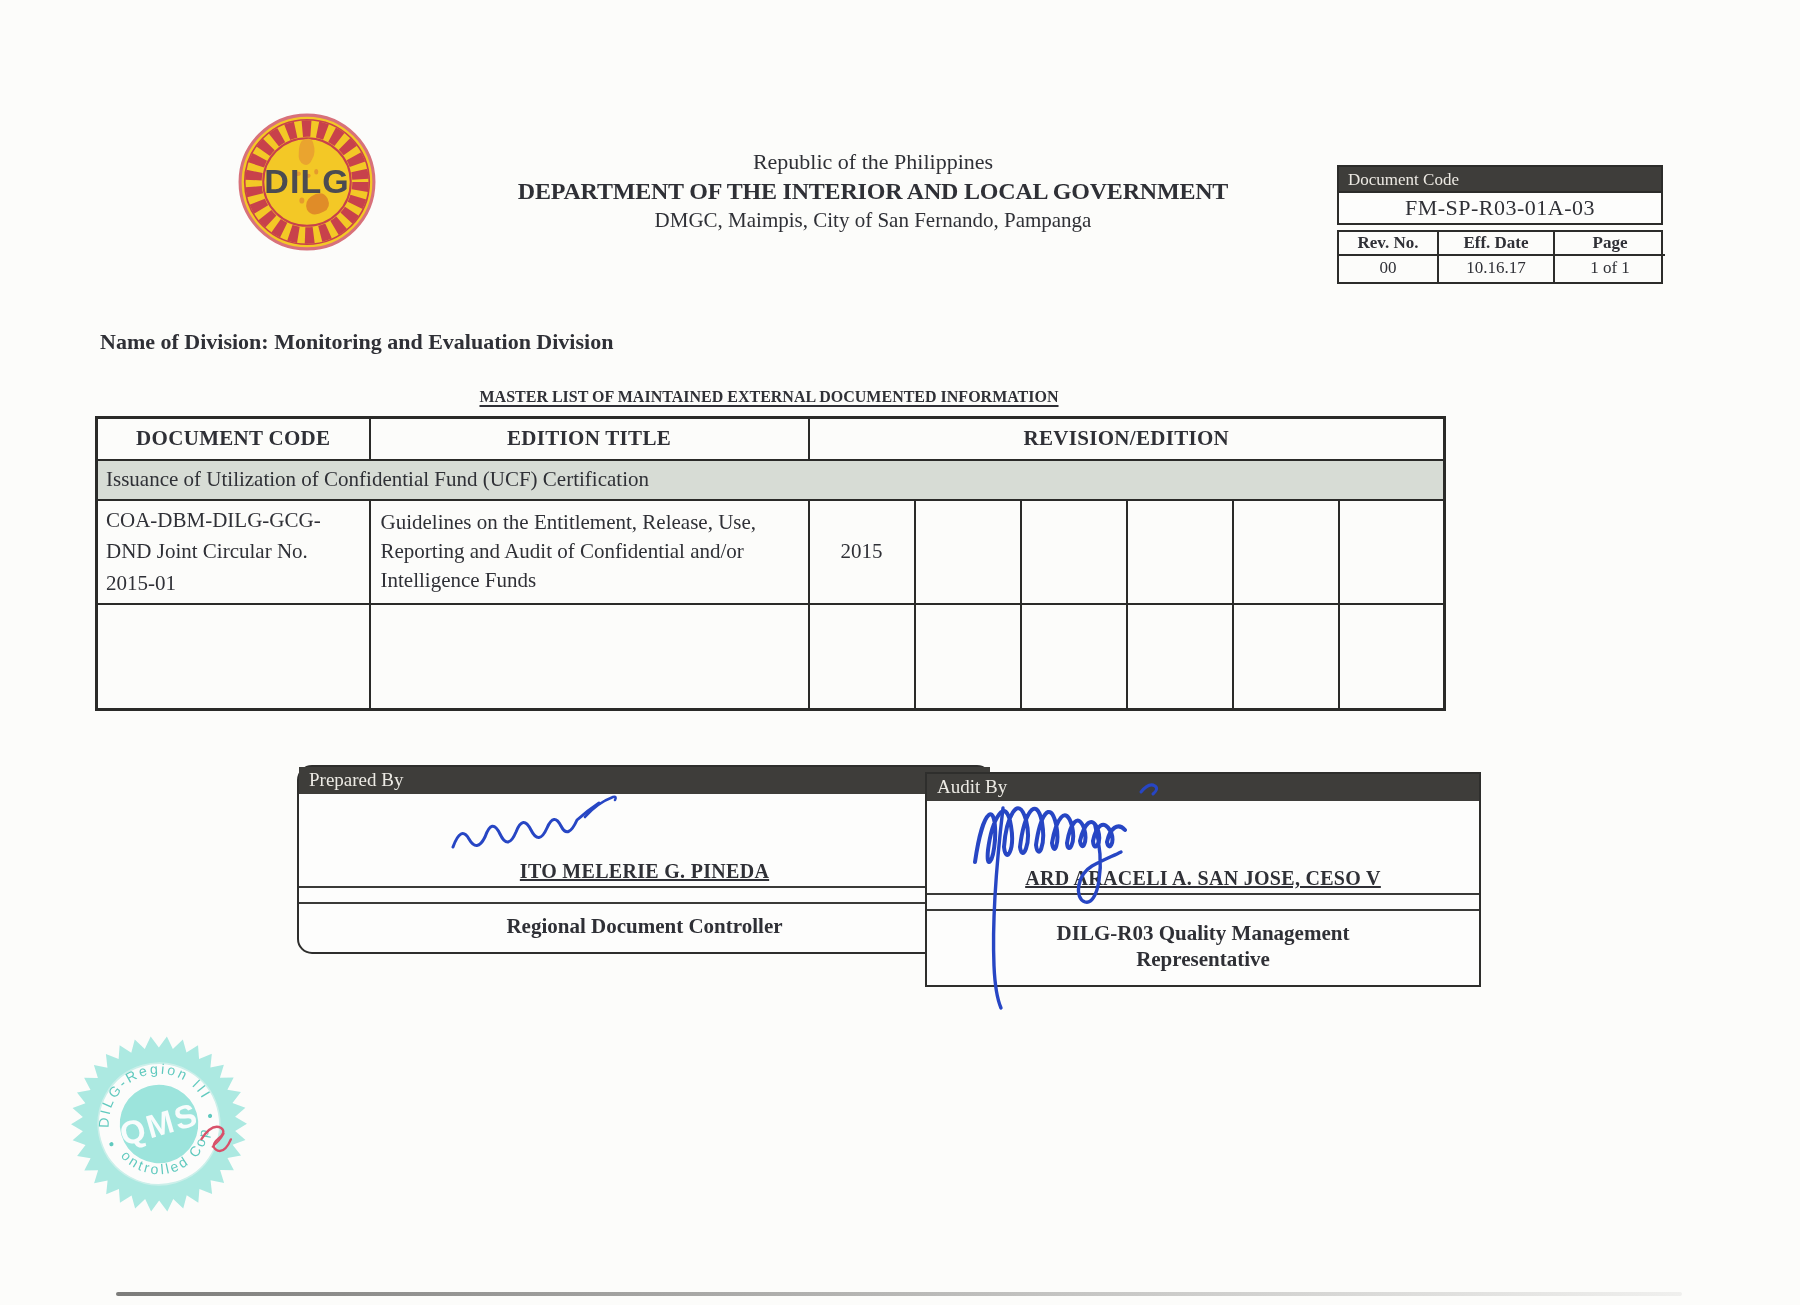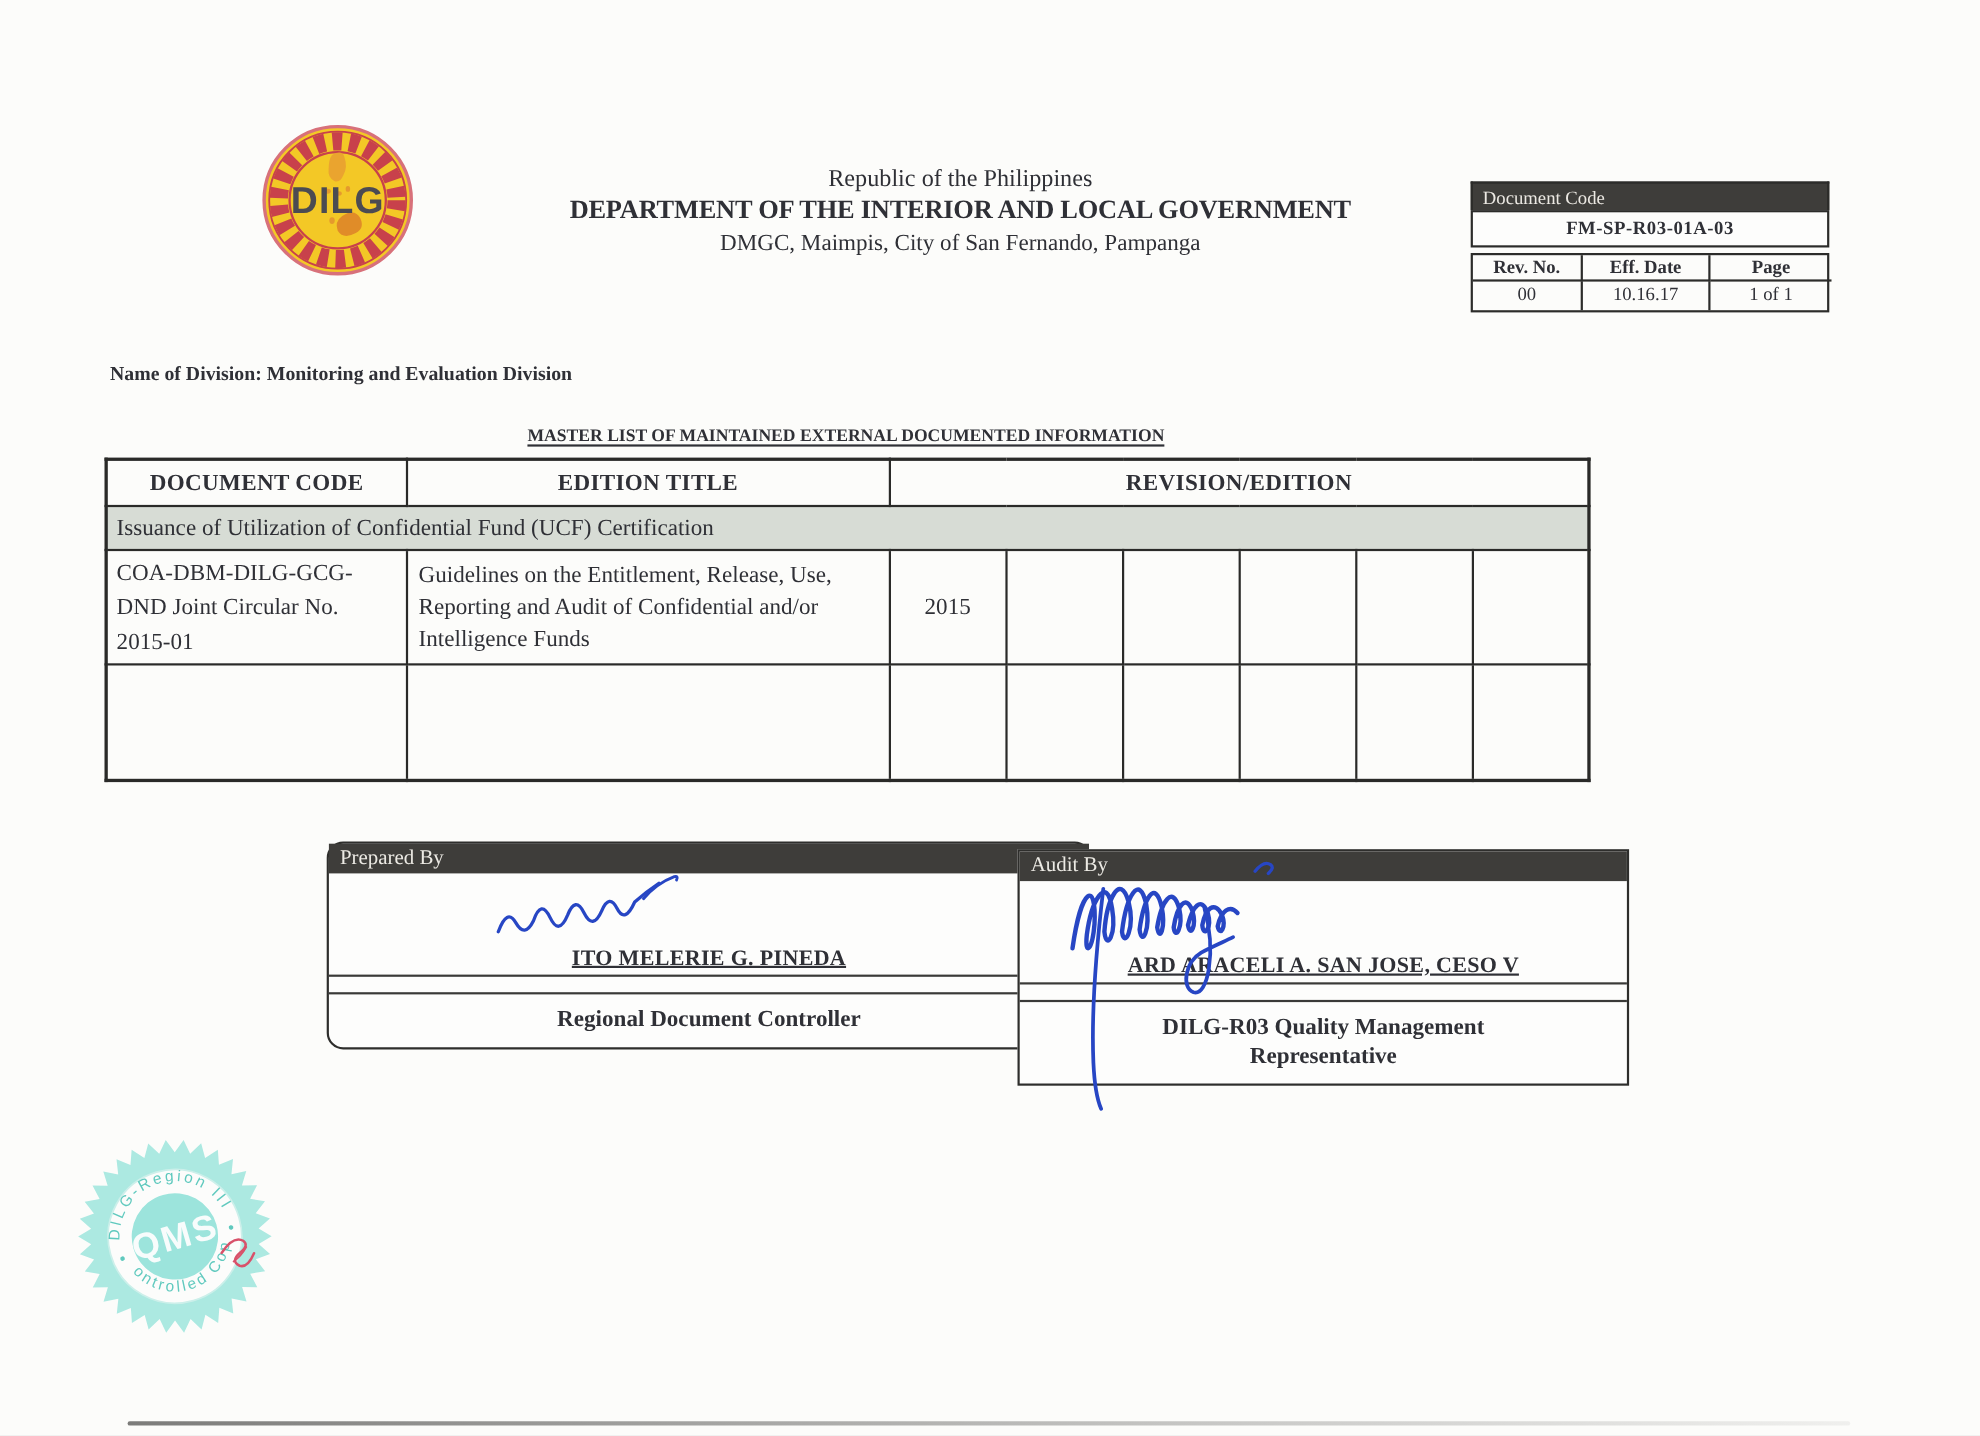--- a/index.html
+++ b/index.html
@@ -17,31 +17,31 @@
   .lh-line2 { font-size:24px; line-height:30px; font-weight:bold; letter-spacing:-0.2px; }
   .lh-line3 { font-size:21px; line-height:28px; }
   
   .doccode { position:absolute; left:1337px; top:165px; width:326px; font-size:17px; }
   .doccode-bar {
     background:var(--dark-bar,#3e3d3a); color:#ece9e3;
     padding:2px 9px; height:26px; line-height:22px;
     border:2px solid #2c2c2a; border-bottom:none;
   }
   .doccode-code {
-    border:2px solid #2c2c2a; text-align:center; font-weight:bold;
-    font-size:17px; height:34px; line-height:30px; letter-spacing:.5px;
+    border:2px solid #2c2c2a; text-align:center; font-weight:normal;
+    font-size:22px; height:34px; line-height:30px; letter-spacing:.5px;
     background:#fdfdfc;
   }
   .doccode-grid { margin-top:5px; display:grid; grid-template-columns:100px 116px 110px; border:2px solid #2c2c2a; }
   .doccode-grid > div { border-right:2px solid #2c2c2a; text-align:center; }
   .doccode-grid > div:nth-child(3n) { border-right:none; }
   .dc-head { font-weight:bold; border-bottom:2px solid #2c2c2a; height:24px; line-height:22px; }
   .dc-val  { height:26px; line-height:24px; }
   
-  .division { position:absolute; left:100px; top:329px; font-size:18px; font-weight:bold; }
+  .division { position:absolute; left:100px; top:329px; font-size:22px; font-weight:bold; }
   
   .tbl-title {
     position:absolute; left:95px; top:388px; width:1348px; text-align:center;
     font-size:16px; font-weight:bold; text-decoration:underline;
     text-decoration-thickness:2px; text-underline-offset:3px;
   }
   
   .master { position:absolute; left:95px; top:416px; width:1348px;
     border-collapse:collapse; table-layout:fixed; font-size:21px; }
   .master th, .master td { border:2px solid #2a2a28; }

